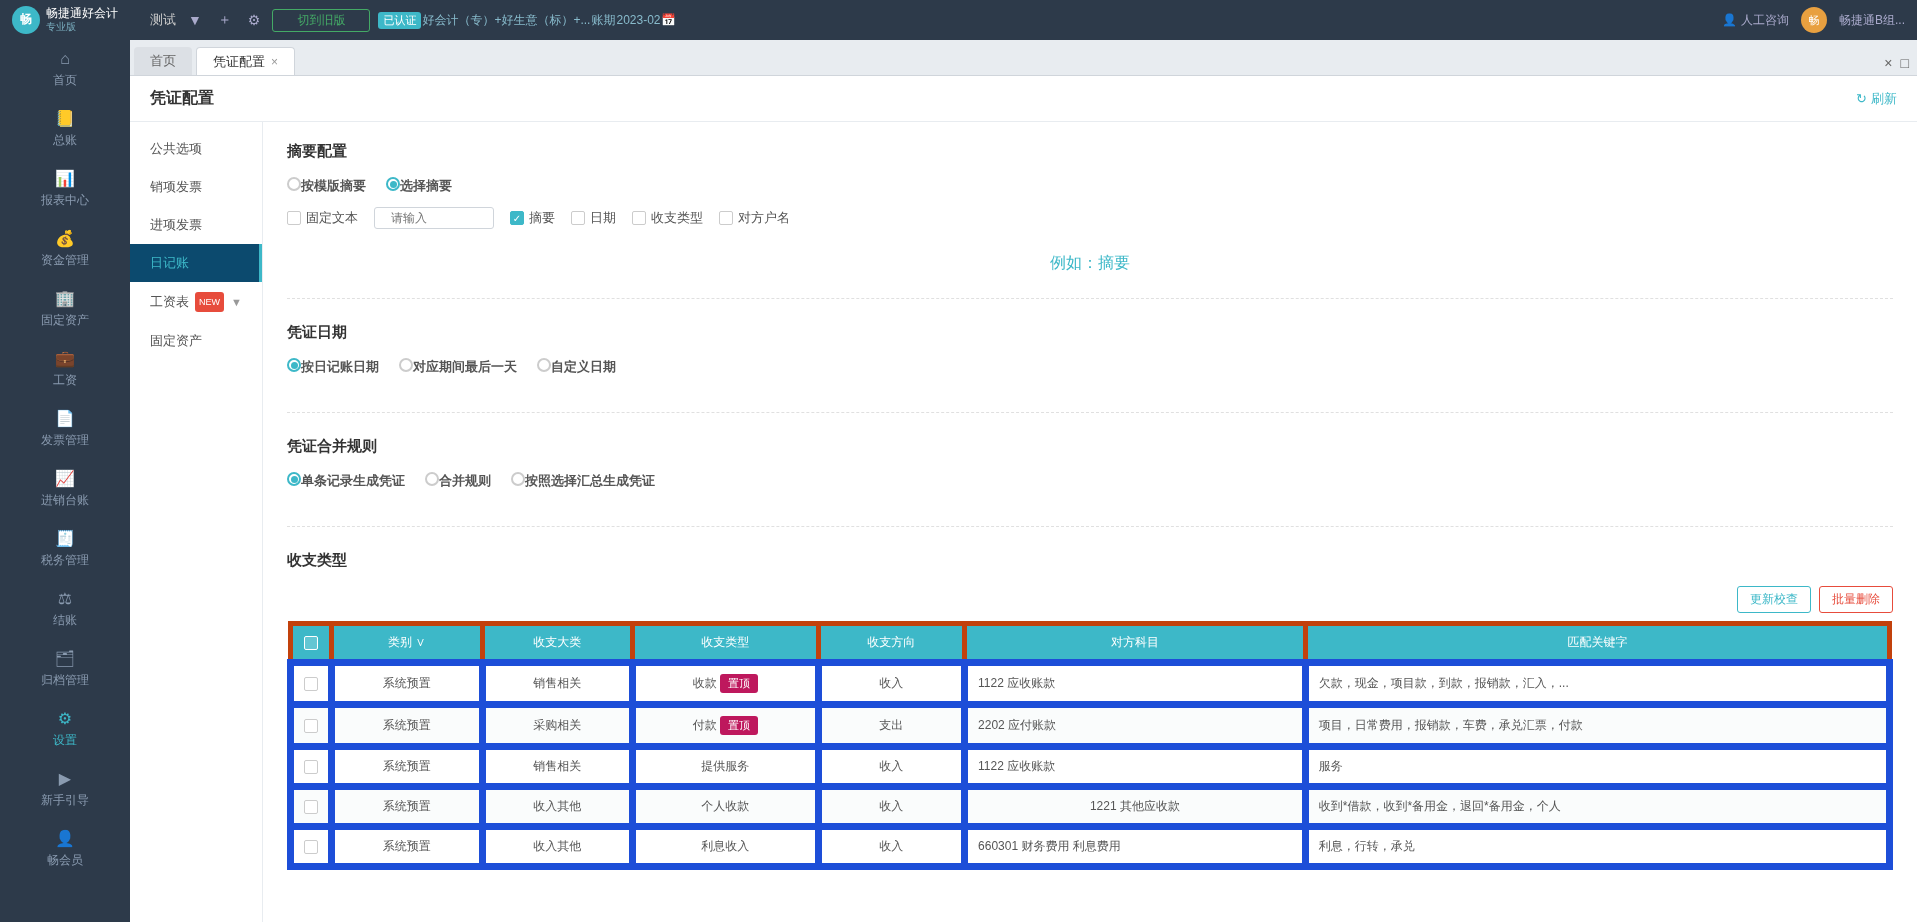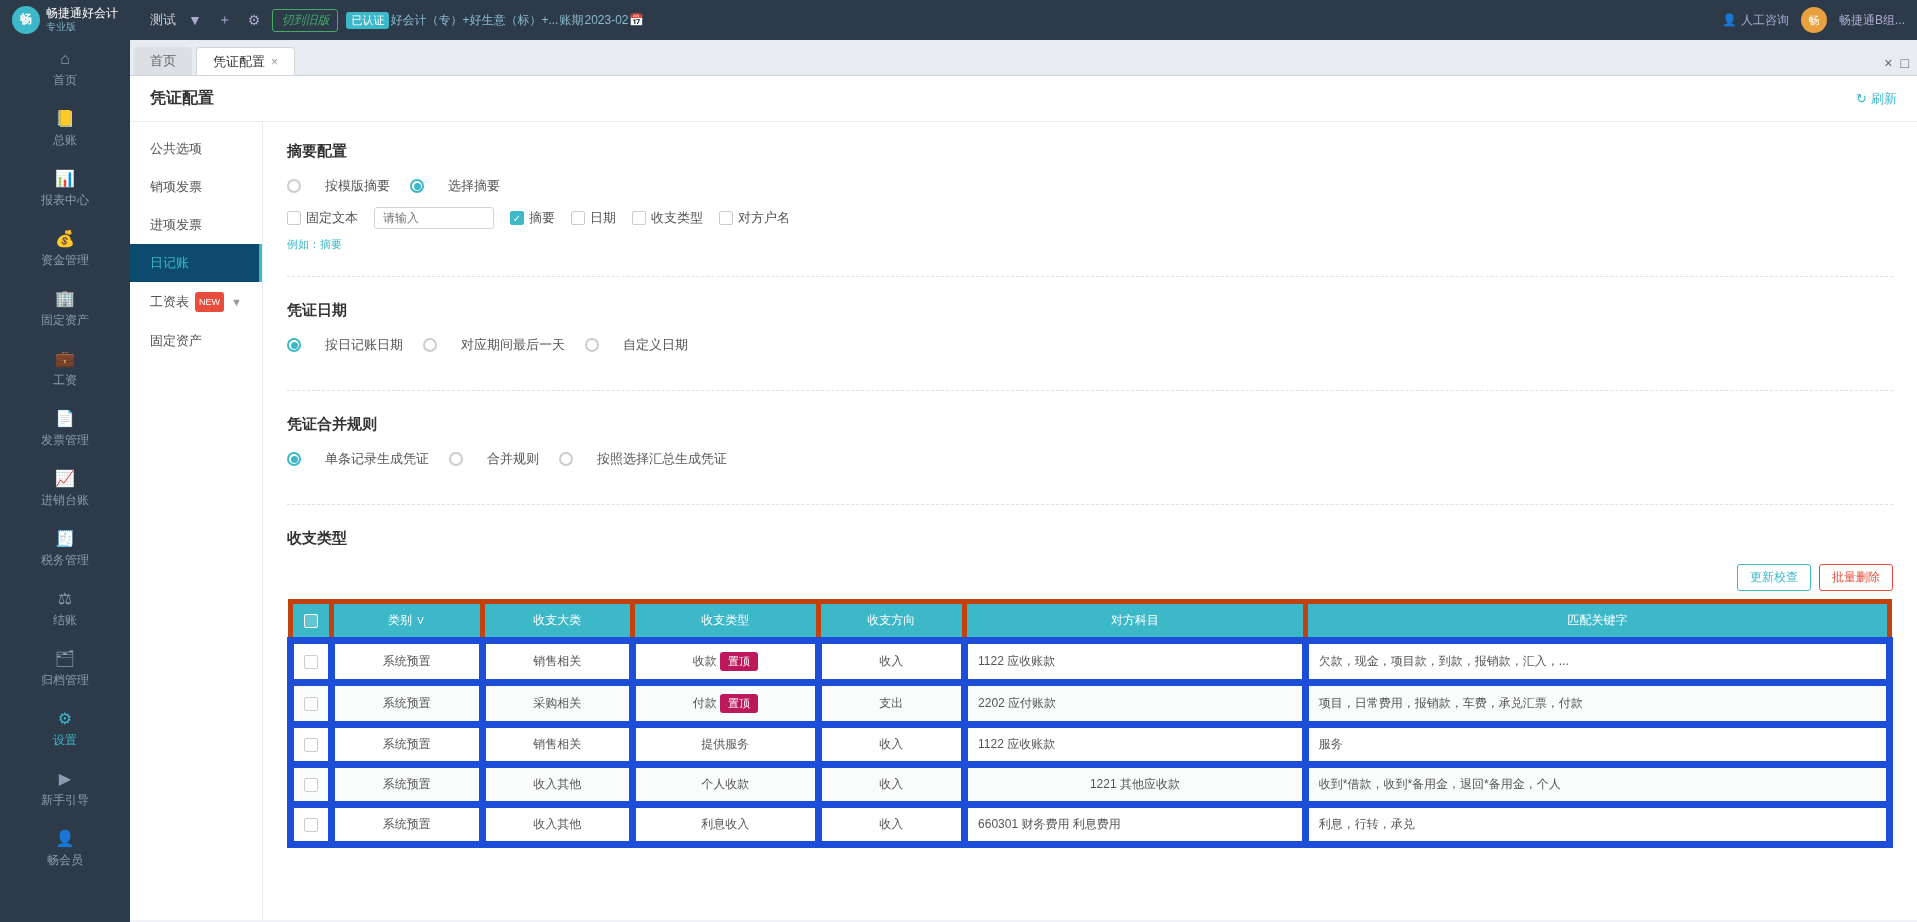--- a/index.html
+++ b/index.html
@@ -6,21 +6,21 @@
     body { font-family: 'Microsoft YaHei', Arial, sans-serif; font-size: 13px; background: #f0f2f5; color: #333; display: flex; flex-direction: column; height: 922px; overflow: hidden; }
 
     
     .topbar { height: 40px; background: #2d3a4a; display: flex; align-items: center; padding: 0 12px; color: #cdd; gap: 8px; flex-shrink: 0; }
     .topbar-brand { display: flex; align-items: center; gap: 6px; width: 130px; }
     .brand-logo { width: 28px; height: 28px; background: #3db8c8; border-radius: 50%; display: flex; align-items: center; justify-content: center; color: #fff; font-size: 12px; font-weight: bold; }
     .brand-name { color: #fff; font-size: 12px; line-height: 1.2; }
     .brand-sub { color: #7ab; font-size: 10px; }
     .topbar-test { color: #ccc; }
     .topbar-icon-btn { background: none; border: none; color: #aac; cursor: pointer; font-size: 14px; padding: 2px 4px; }
-    .topbar-switch-btn { border: 1px solid #4a6; color: #4a6; background: none; border-radius: 3px; padding: 2px 8px; font-size: 12px; cursor: pointer; font-style: italic; }
+    .topbar-switch-btn { border: 1px solid #4a6; color: #4a6; background: none; border-radius: 3px; padding: 2px 24px; font-size: 12px; cursor: pointer; }
     .topbar-tags { display: flex; align-items: center; gap: 1px; font-size: 12px; color: #8bc; }
     .tag-green { background: #3db8c8; color: #fff; border-radius: 3px; padding: 1px 5px; font-size: 11px; }
     .topbar-right { display: flex; align-items: center; gap: 12px; margin-left: auto; }
     .topbar-right-btn { color: #aac; font-size: 12px; cursor: pointer; display: flex; align-items: center; gap: 4px; }
     .user-avatar { width: 26px; height: 26px; background: #e8a040; border-radius: 50%; display: flex; align-items: center; justify-content: center; color: #fff; font-size: 11px; }
 
     
     .main-layout { display: flex; flex: 1; overflow: hidden; }
 
     
@@ -59,34 +59,34 @@
     
     .right-content { flex: 1; padding: 20px 24px; overflow-y: auto; }
 
     
     .section { margin-bottom: 24px; padding-bottom: 24px; border-bottom: 1px dashed #e0e0e0; }
     .section:last-child { border-bottom: none; }
     .section-title { font-size: 15px; font-weight: bold; color: #333; margin-bottom: 16px; }
 
     
     .radio-group { display: flex; align-items: center; gap: 20px; margin-bottom: 12px; }
-    .radio-item { display: flex; align-items: center; gap: 24px; cursor: pointer; font-size: 13px; color: #555; }
+    .radio-item { display: flex; gap: 0; cursor: pointer; font-size: 13px; color: #555; font-weight: bold; }
     .radio-circle { width: 14px; height: 14px; border-radius: 50%; border: 2px solid #ccc; display: flex; align-items: center; justify-content: center; }
     .radio-circle.checked { border-color: #3db8c8; }
     .radio-circle.checked::after { content: ''; width: 7px; height: 7px; background: #3db8c8; border-radius: 50%; }
 
     
     .checkbox-row { display: flex; align-items: center; gap: 16px; margin-top: 8px; }
     .checkbox-item { display: flex; align-items: center; gap: 5px; cursor: pointer; font-size: 13px; color: #555; }
     .checkbox-box { width: 14px; height: 14px; border: 1px solid #ccc; border-radius: 2px; display: flex; align-items: center; justify-content: center; background: #fff; }
     .checkbox-box.checked { background: #3db8c8; border-color: #3db8c8; color: #fff; font-size: 10px; }
-    .text-input { border: 1px solid #d0d5db; border-radius: 3px; padding: 3px 8px; font-size: 12px; color: #999; width: 120px; outline: none; }
-
-    
-    .example-text { margin-top: 8px; color: #3db8c8; font-size: 11px; }
+    .text-input { border: 1px solid #d0d5db; border-radius: 3px; padding: 3px 16px; font-size: 12px; color: #999; width: 120px; outline: none; }
+
+    
+    .example-text { margin-top: 24px; color: #3db8c8; font-size: 16px; text-align: center; }
 
     
     .table-actions { display: flex; justify-content: flex-end; gap: 8px; margin-bottom: 8px; }
     .action-btn { padding: 4px 12px; border: 1px solid #3db8c8; background: #fff; color: #3db8c8; border-radius: 3px; cursor: pointer; font-size: 12px; }
     .action-btn-danger { border-color: #e74c3c; color: #e74c3c; }
 
     
     .data-table { width: 100%; border-collapse: collapse; font-size: 12px; }
     .data-table th { background: #3db8c8; color: #fff; padding: 8px 10px; text-align: center; border: 5px solid #c2410c; font-weight: normal; }
     .data-table td { padding: 8px 10px; text-align: center; border: 7px solid #1d4ed8; color: #555; }

